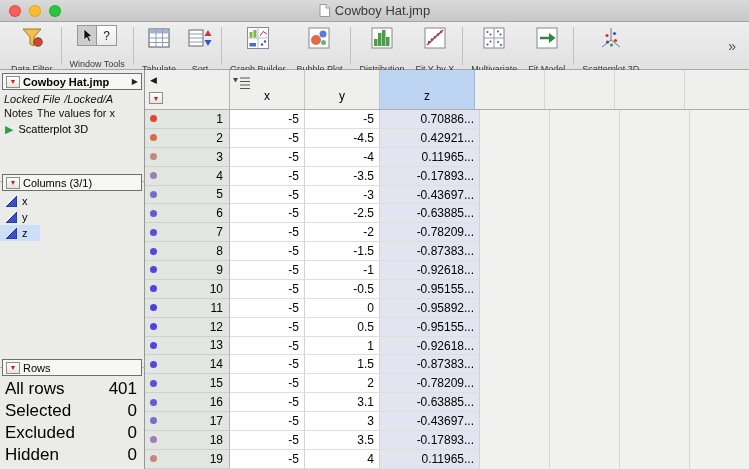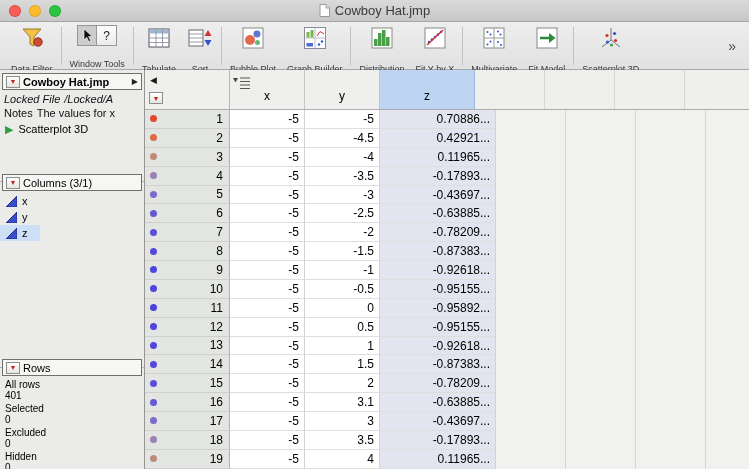--- a/index.html
+++ b/index.html
@@ -48,42 +48,42 @@
 
   .info-line{ font-size:11px; color:#111; padding:1px 4px; white-space:nowrap; overflow:hidden; display:flex; gap:4px; }
   .italic{ font-style:italic; }
   .script-line{ display:flex; align-items:center; gap:5px; font-size:11px; padding:3px 4px 1px 5px; }
   .green-tri{ color:#2f9e3f; font-size:11px; line-height:1; }
 
   .col-item{ display:flex; align-items:center; gap:5px; font-size:11px; padding:2px 12px 2px 6px; width:fit-content; }
   .col-item.selected{ background:#cddff6; }
   .cont-icon{ width:11px; height:11px; flex:none; display:block; }
 
-  .stat-row{ display:flex; font-size:10px; padding:1px 7px 1px 5px; color:#000;flex-direction:column; }
+  .stat-row{ display:flex; font-size:17px; padding:1px 7px 1px 5px; color:#000; }
   .stat-label{ flex:1; }
   .stat-value{ text-align:left; }
 
   
   .tablearea{ flex:1; position:relative; background:#f1f1ef; overflow:hidden; }
   .grid-header{ height:40px; display:flex; border-bottom:1px solid #adadab; background:#efefed; position:relative; }
   .corner{ width:85px; flex:none; border-right:1px solid #b3b3b1; position:relative; }
   .corner-collapse{ position:absolute; left:5px; top:6px; font-size:9px; color:#1a1a1a; line-height:1; }
   .corner-rt{ position:absolute; left:4px; bottom:5px; }
   .cols-icon{ position:absolute; left:88px; top:6px; }
   .colhead{ width:75px; flex:none; display:flex; align-items:center; justify-content:center; padding-top:12px; font-size:12px; color:#000; border-right:1px solid #c5c5c3; }
   .colhead-z{ width:95px; background:#bdd4f2; border-right:1px solid #9db8da; }
   .emptyhead{ flex:1; background:repeating-linear-gradient(to right, transparent 0 69px, #d6d6d4 69px 70px); }
 
   .grid-rows{ position:absolute; top:40px; left:0; right:0; bottom:0; }
   .grid-row{ display:flex; height:18.89px; }
   .rowhead{ width:85px; flex:none; background:#e3e5e2; border-right:1px solid #b3b3b1; border-bottom:1px solid #cfcfcd; display:flex; align-items:center; padding:0 6px 0 5px; }
   .marker{ width:7px; height:7px; border-radius:50%; flex:none; }
   .rownum{ flex:1; text-align:right; font-size:12px; color:#000; }
   .dcell{ width:75px; flex:none; background:#ffffff; border-right:1px solid #d2d2d0; border-bottom:1px solid #dededc; font-size:12px; text-align:right; padding:2px 5px 0 0; color:#000; }
-  .zcell{ width:116px; background:#e2e5f0; }
+  .zcell{ width:100px; background:#e2e5f0; }
   .emptycells{ flex:1; background:repeating-linear-gradient(to right, transparent 0 69px, #d6d6d4 69px 70px); }
 </style>
 </head>
 <body>
 
 <div class="window">
 
   <div class="titlebar">
     <div class="traffic">
       <span class="tl tl-red"></span>
@@ -153,48 +153,48 @@
             <line x1="2" y1="13" x2="16" y2="13" stroke="#99a"></line>
             <line x1="2" y1="17" x2="16" y2="17" stroke="#99a"></line>
             <polygon points="21,5 24.5,11 17.5,11" fill="#cc3333"></polygon>
             <polygon points="21,21 24.5,15 17.5,15" fill="#3355cc"></polygon>
           </svg>
       </span>
       <span class="tb-label">Sort</span>
     </div>
 
     <div class="tb-sep"></div>
-
-    <div class="tb-item">
-      <span class="tb-icon">
-        <svg width="26" height="26" viewBox="0 0 26 26">
-            <rect x="3" y="3" width="20" height="20" fill="#fff" stroke="#888"></rect>
-            <circle cx="10" cy="15" r="5" fill="#e05a3a" opacity="0.9"></circle>
-            <circle cx="17" cy="9" r="3.5" fill="#4a6ad4" opacity="0.9"></circle>
-            <circle cx="17.5" cy="17.5" r="2.5" fill="#4ab46a" opacity="0.9"></circle>
-          </svg>
-      </span>
-      <span class="tb-label">Bubble Plot</span>
-    </div>
 
     <div class="tb-item">
       <span class="tb-icon">
         <svg width="26" height="26" viewBox="0 0 26 26">
             <rect x="2.5" y="2.5" width="21" height="21" fill="#fff" stroke="#889"></rect>
             <line x1="13" y1="2.5" x2="13" y2="23.5" stroke="#bbc"></line>
             <line x1="2.5" y1="13" x2="23.5" y2="13" stroke="#bbc"></line>
             <rect x="4.5" y="7" width="3" height="5.5" fill="#7ab648"></rect>
             <rect x="8.5" y="5" width="3" height="7.5" fill="#7ab648"></rect>
             <polyline points="15,11 18,6.5 22,9" fill="none" stroke="#cc3333"></polyline>
             <rect x="4.5" y="18" width="6.5" height="3.5" fill="#4a6ad4"></rect>
             <circle cx="17" cy="19.5" r="1.2" fill="#3355cc"></circle>
             <circle cx="20" cy="16.5" r="1.2" fill="#3355cc"></circle>
           </svg>
       </span>
       <span class="tb-label">Graph Builder</span>
+    </div>
+
+    <div class="tb-item">
+      <span class="tb-icon">
+        <svg width="26" height="26" viewBox="0 0 26 26">
+            <rect x="3" y="3" width="20" height="20" fill="#fff" stroke="#888"></rect>
+            <circle cx="10" cy="15" r="5" fill="#e05a3a" opacity="0.9"></circle>
+            <circle cx="17" cy="9" r="3.5" fill="#4a6ad4" opacity="0.9"></circle>
+            <circle cx="17.5" cy="17.5" r="2.5" fill="#4ab46a" opacity="0.9"></circle>
+          </svg>
+      </span>
+      <span class="tb-label">Bubble Plot</span>
     </div>
 
     <div class="tb-sep"></div>
 
     <div class="tb-item">
       <span class="tb-icon">
         <svg width="26" height="26" viewBox="0 0 26 26">
             <rect x="3" y="3" width="20" height="20" fill="#fff" stroke="#888"></rect>
             <rect x="5" y="14" width="3.5" height="7" fill="#4a9e4a"></rect>
             <rect x="9" y="8" width="3.5" height="13" fill="#4a9e4a"></rect>

